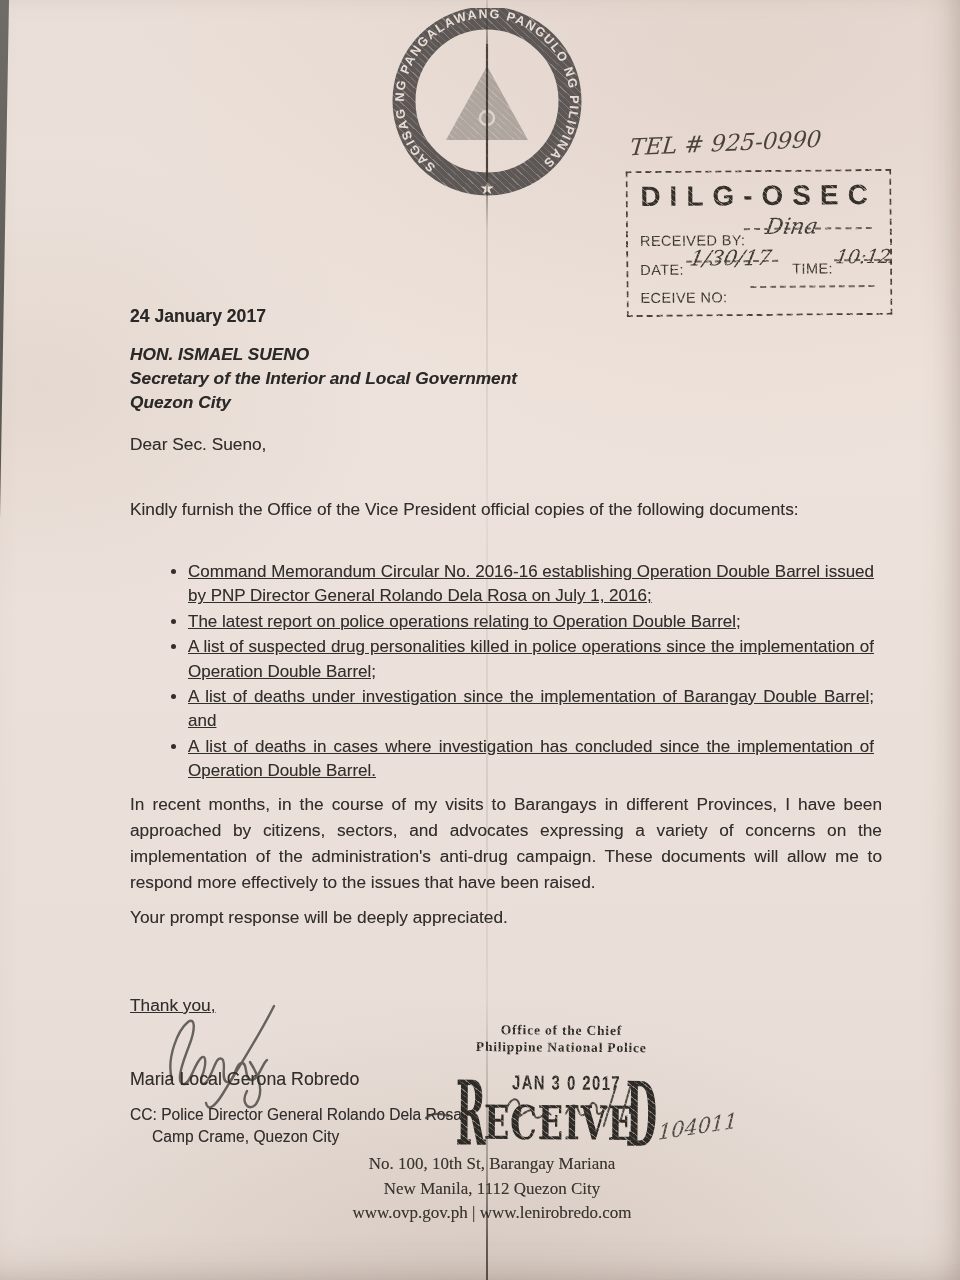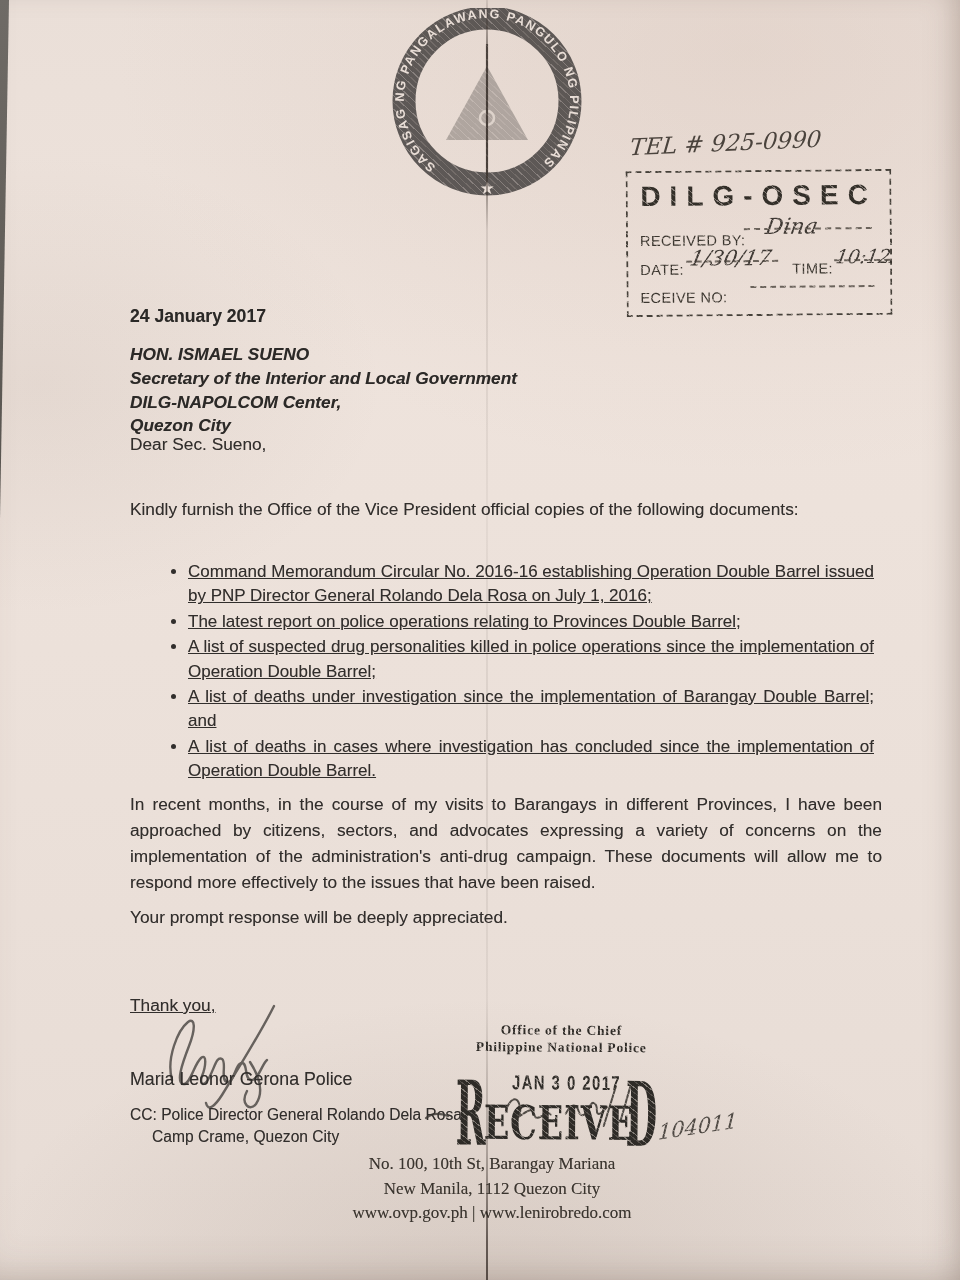--- a/index.html
+++ b/index.html
@@ -97,53 +97,52 @@
     <div class="dline" style="left:206px;top:88px;width:56px;"></div>
     <div class="dilg-row" style="left:12px;top:117px;">ECEIVE NO:</div>
     <div class="dline" style="left:122px;top:114px;width:124px;"></div>
   </div>
 
   <div class="abs body-text bold" style="left:130px;top:303px;font-size:17.6px;text-align:right;">24 January 2017</div>
 
   <div class="abs" style="left:130px;top:343px;line-height:23.8px;font-style:italic;">
     <div class="body-text bold" style="line-height:23.8px;">HON. ISMAEL SUENO</div>
     <div class="body-text bold" style="line-height:23.8px;">Secretary of the Interior and Local Government</div>
-    <div class="body-text bold" style="line-height:23.8px;">DILG-NAPOLCOM Center,</div>
     <div class="body-text bold" style="line-height:23.8px;">Quezon City</div>
   </div>
 
   <div class="abs body-text" style="left:130px;top:431px;">Dear Sec. Sueno,</div>
 
   <div class="abs body-text just" style="left:130px;top:496px;width:748px;">Kindly furnish the Office of the Vice President official copies of the following documents:</div>
 
   <div class="abs body-text" style="left:158px;top:560px;width:716px;text-decoration:underline;">
     <ul class="blist">
       <li>Command Memorandum Circular No. 2016-16 establishing Operation Double Barrel issued by PNP Director General Rolando Dela Rosa on July 1, 2016;</li>
-      <li>The latest report on police operations relating to Provinces Double Barrel;</li>
+      <li>The latest report on police operations relating to Operation Double Barrel;</li>
       <li>A list of suspected drug personalities killed in police operations since the implementation of Operation Double Barrel;</li>
       <li>A list of deaths under investigation since the implementation of Barangay Double Barrel; and</li>
       <li>A list of deaths in cases where investigation has concluded since the implementation of Operation Double Barrel.</li>
     </ul>
   </div>
 
   <div class="abs body-text just" style="left:130px;top:791px;width:752px;">In recent months, in the course of my visits to Barangays in different Provinces, I have been approached by citizens, sectors, and advocates expressing a variety of concerns on the implementation of the administration's anti-drug campaign. These documents will allow me to respond more effectively to the issues that have been raised.</div>
 
   <div class="abs body-text" style="left:130px;top:904px;">Your prompt response will be deeply appreciated.</div>
 
   <div class="abs body-text" style="left:130px;top:992px;text-decoration:underline;">Thank you,</div>
 
   <svg id="signature" width="150" height="112" viewBox="0 0 150 112">
     <g fill="none" stroke="#45413e" stroke-width="2.4" stroke-linecap="round" opacity=".88">
       <path d="M 20,80 C 14,58 26,30 36,22 C 43,17 44,28 37,46 C 30,64 24,82 31,84 C 38,86 42,64 49,58 C 55,53 54,66 50,76 C 47,85 52,88 58,76 C 63,66 65,56 70,59 C 75,62 68,80 75,82 C 82,84 83,63 90,63 C 96,63 92,79 99,80 C 106,81 110,64 115,60"></path>
       <path d="M 122,6 C 112,26 88,66 70,95 C 63,106 56,112 54,103"></path>
       <path d="M 98,62 C 107,76 112,92 104,104 C 98,112 88,104 95,91"></path>
     </g>
   </svg>
 
-  <div class="abs body-text" style="left:130px;top:1066px;font-size:17.8px;">Maria Leonor Gerona Police</div>
+  <div class="abs body-text" style="left:130px;top:1066px;font-size:17.8px;">Maria Local Gerona Robredo</div>
 
   <div class="abs body-text" style="left:130px;top:1104px;font-size:15.6px;line-height:22px;">
     <div>CC: Police Director General Rolando Dela Rosa</div>
     <div style="padding-left:22px;">Camp Crame, Quezon City</div>
   </div>
   <svg class="abs" style="left:424px;top:1110px;" width="26" height="12">
     <path d="M 2,8 C 8,3 16,3 24,6" fill="none" stroke="#3c3834" stroke-width="2.2" stroke-linecap="round" opacity=".8"></path>
   </svg>
 
   <div id="pnp" class="stampify">

